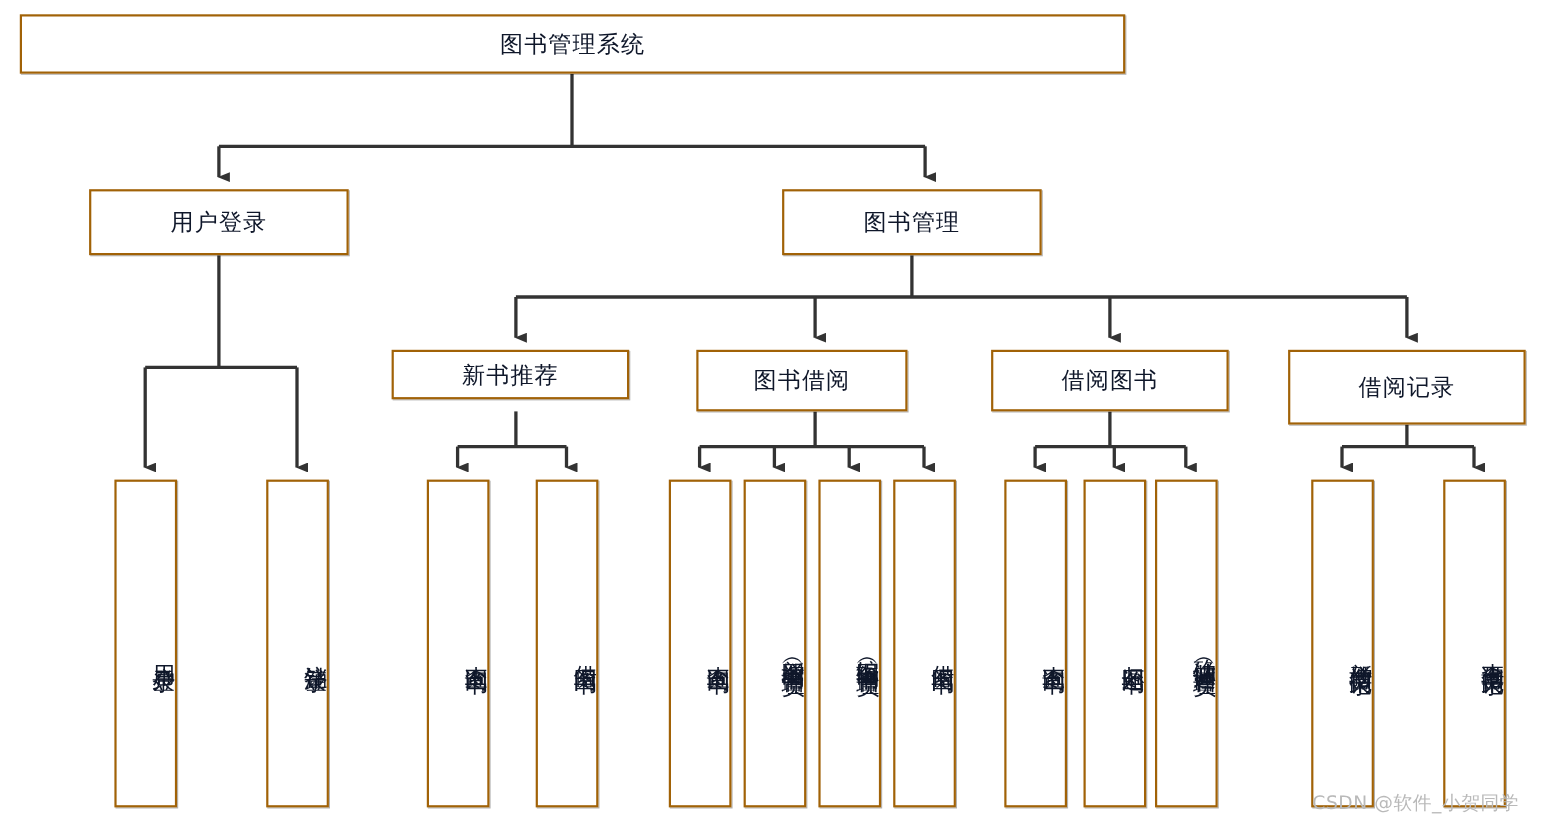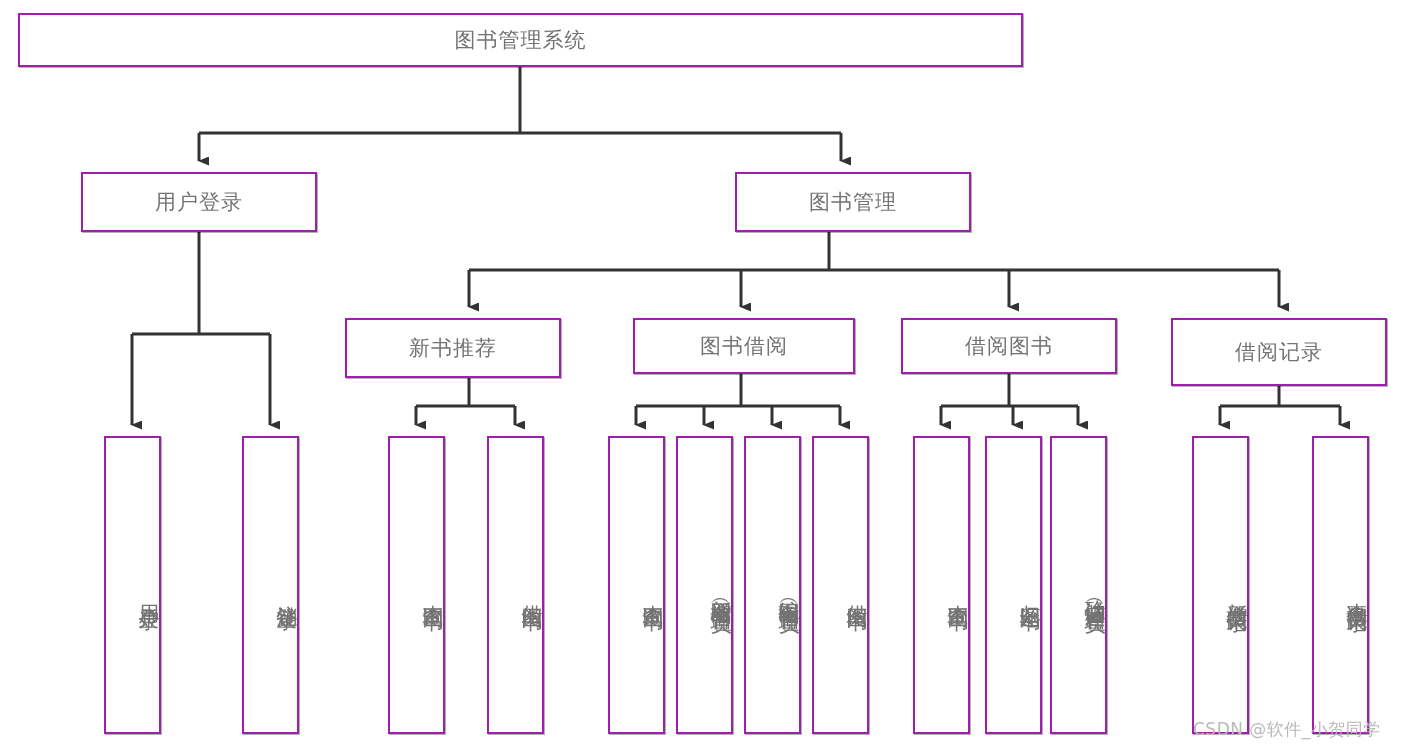--- a/index.html
+++ b/index.html
@@ -21,26 +21,26 @@
     position: absolute;
     left: 0;
     top: 0;
     width: 1405px;
     height: 747px;
   }
   .node-box {
     position: absolute;
     box-sizing: border-box;
     background: #ffffff;
-    border: 2px solid #a21caf;
+    border: 2px solid #a16207;
     box-shadow: 1px 1px 0 rgba(0,0,0,0.30);
     display: flex;
     align-items: center;
     justify-content: center;
-    color: #737373;
+    color: #0f172a;
   }
   .node-box.horizontal {
     font-size: 21px;
     letter-spacing: 1px;
   }
   .node-box.vertical {
     writing-mode: vertical-rl;
     text-orientation: upright;
     font-size: 21px;
     letter-spacing: 2px;
@@ -117,28 +117,28 @@
     </g>
   </svg>
 
   <div class="node-box horizontal" id="node-root" style="left: 18px; top: 13px; width: 1005px; height: 54px;">
     <span class="node-label">图书管理系统</span>
   </div>
 
   <div class="node-box horizontal" id="node-l1-0" style="left: 81px; top: 172px; width: 236px; height: 60px;">
     <span class="node-label">用户登录</span>
   </div>
-  <div class="node-box horizontal" id="node-l1-1" style="left: 711px; top: 172px; width: 236px; height: 60px; margin-left: 24px;">
+  <div class="node-box horizontal" id="node-l1-1" style="left: 711px; top: 172px; width: 236px; height: 60px;">
     <span class="node-label">图书管理</span>
   </div>
 
-  <div class="node-box horizontal" id="node-l2-0" style="left: 345px; top: 318px; width: 216px; height: 60px;">
+  <div class="node-box horizontal" id="node-l2-0" style="left: 356px; top: 318px; width: 216px; height: 45px;">
     <span class="node-label">新书推荐</span>
   </div>
-  <div class="node-box horizontal" id="node-l2-1" style="left: 633px; top: 318px; width: 222px; height: 56px;">
+  <div class="node-box horizontal" id="node-l2-1" style="left: 633px; top: 318px; width: 192px; height: 56px;">
     <span class="node-label">图书借阅</span>
   </div>
   <div class="node-box horizontal" id="node-l2-2" style="left: 901px; top: 318px; width: 216px; height: 56px;">
     <span class="node-label">借阅图书</span>
   </div>
   <div class="node-box horizontal" id="node-l2-3" style="left: 1171px; top: 318px; width: 216px; height: 68px;">
     <span class="node-label">借阅记录</span>
   </div>
 
   <div class="node-box vertical" id="node-leaf-0" style="left: 104px; top: 436px; width: 57px; height: 298px;">

